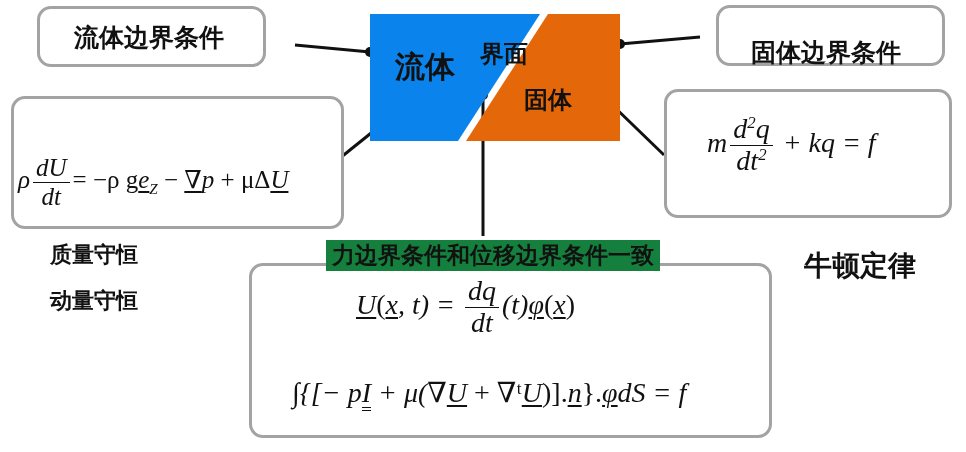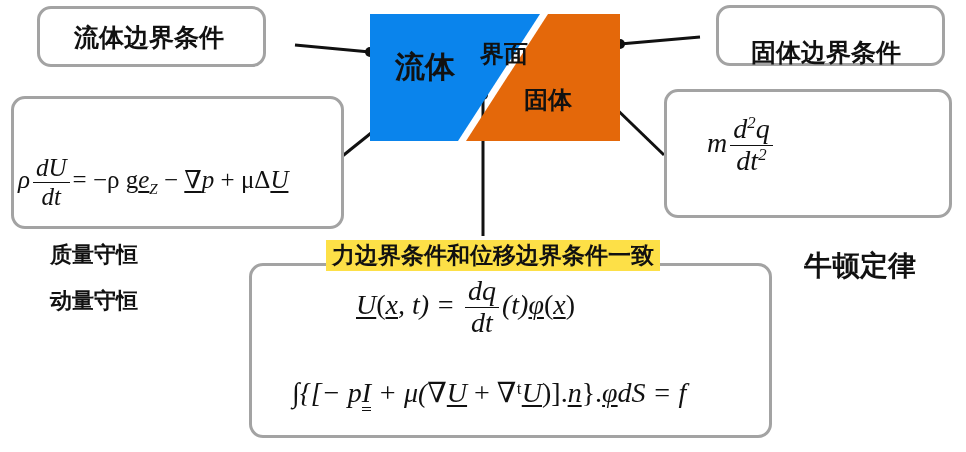--- a/index.html
+++ b/index.html
@@ -65,27 +65,27 @@
   <div class="math" style="left:4px; top:55px; font-size:25px;">
     <span class="it">ρ</span><span class="frac"><span class="num it">dU</span><span class="den it">dt</span></span><span>= −ρ g</span><span class="it ul">e</span><sub class="it">Z</sub><span> − </span><span class="ul">∇</span><span class="it">p</span><span> + μΔ</span><span class="it ul">U</span>
   </div>
 </div>
 
 <span class="label-cn" style="left:50px; top:240px; font-size:22px;">质量守恒</span>
 <span class="label-cn" style="left:50px; top:286px; font-size:22px;">动量守恒</span>
 
 <div class="box" style="left:664px; top:89px; width:288px; height:129px;">
   <div class="math" style="left:40px; top:22px; font-size:28px;">
-    <span class="it">m</span><span class="frac"><span class="num it"><span>d</span><sup>2</sup><span>q</span></span><span class="den it"><span>dt</span><sup>2</sup></span></span>
+    <span class="it">m</span><span class="frac"><span class="num it"><span>d</span><sup>2</sup><span>q</span></span><span class="den it"><span>dt</span><sup>2</sup></span></span><span class="it"> + kq = f</span>
   </div>
 </div>
 <span class="label-cn" style="left:804px; top:247px; font-size:28px;">牛顿定律</span>
 
 <div class="box" style="left:249px; top:263px; width:523px; height:175px;"></div>
-<span class="label-cn" style="left:326px; top:240px; font-size:23px; background:#fde047; padding:0 6px;">力边界条件和位移边界条件一致</span>
+<span class="label-cn" style="left:326px; top:240px; font-size:23px; background:#15803d; padding:0 6px;">力边界条件和位移边界条件一致</span>
 
 <div class="math" style="left:356px; top:276px; font-size:28px;">
   <span class="it ul">U</span><span>(</span><span class="it ul">x</span><span class="it">, t) = </span><span class="frac"><span class="num it">dq</span><span class="den it">dt</span></span><span class="it">(t)</span><span class="it ul">φ</span>(<span class="it ul">x</span>)
 </div>
 
 <div class="math" style="left:292px; top:376px; font-size:28px;">
   <span class="it">∫{[− p</span><span class="it dul">I</span><span class="it"> + μ(∇</span><span class="it ul">U</span><span> + ∇ᵗ</span><span class="it ul">U</span><span>)].</span><span class="it ul">n</span><span>}.</span><span class="it ul">φ</span><span class="it">dS = f</span>
 </div>
 
 </body></html>

